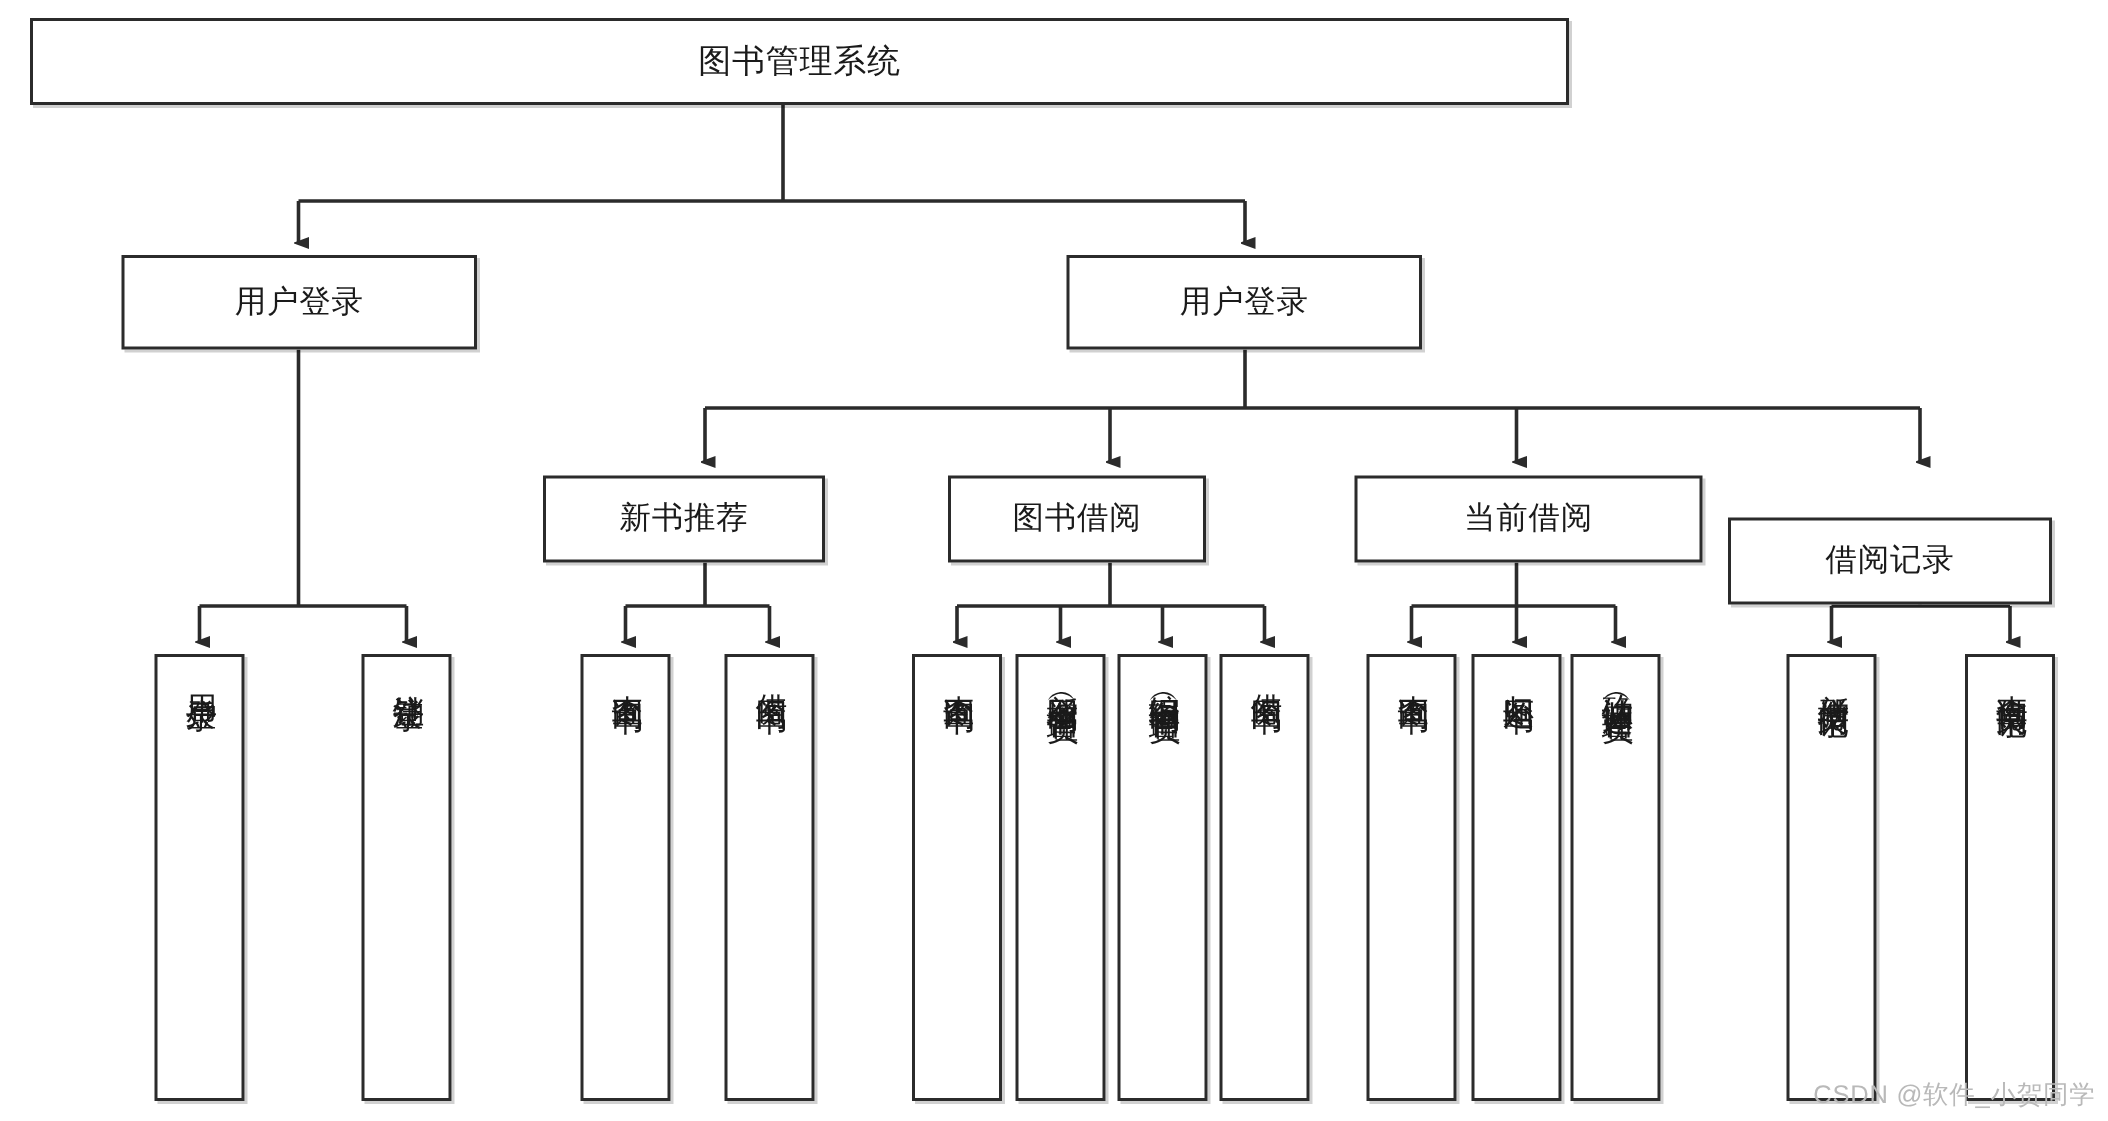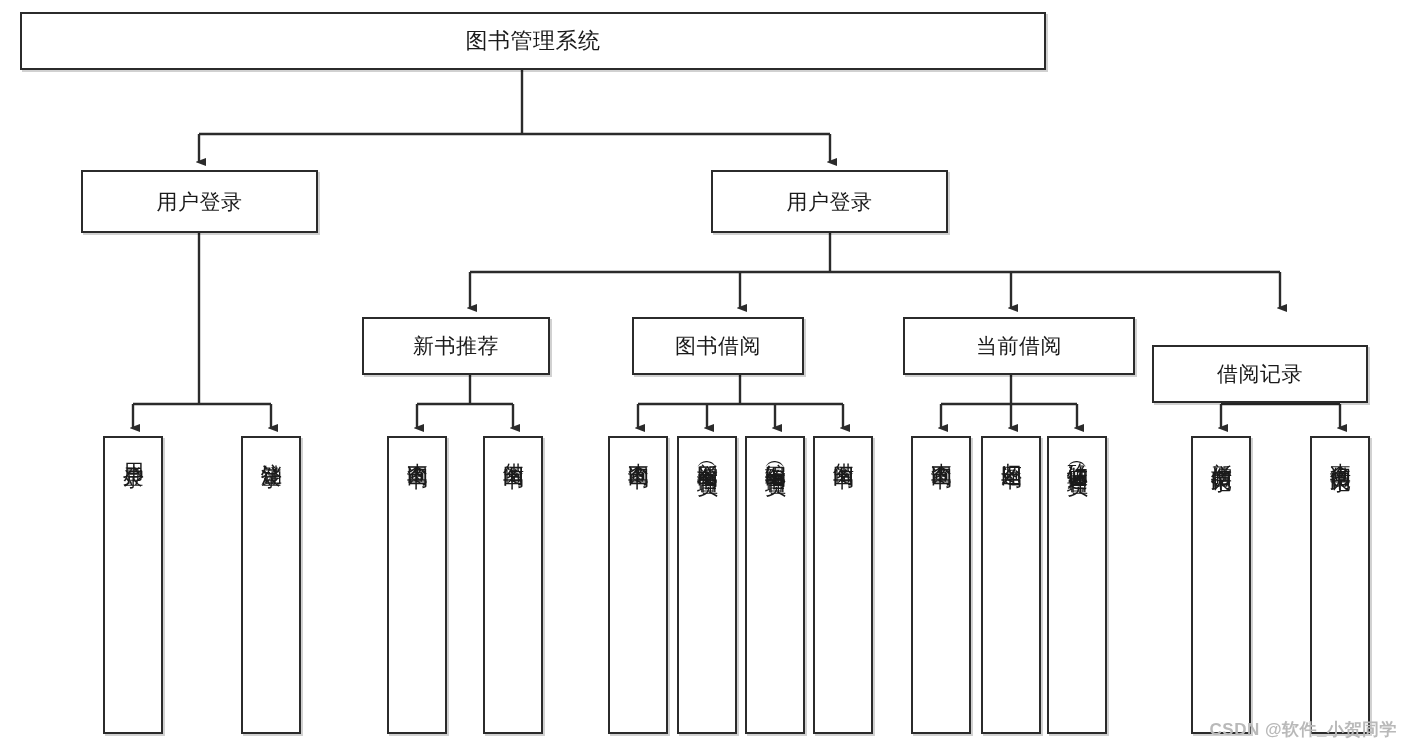--- a/index.html
+++ b/index.html
@@ -64,21 +64,20 @@
   }
   .watermark {
     position: absolute;
     right: 8px;
     bottom: 6px;
     font-size: 17px;
     color: #b9b9b9;
     letter-spacing: 0.5px;
     user-select: none;
     white-space: nowrap;
-    font-weight: bold;
   }
 </style>
 </head>
 <body>
 
 <div id="canvas">
 
   <svg class="wires" viewBox="0 0 1405 747">
     <defs>
       <marker id="arrow" markerWidth="10" markerHeight="10" refX="4" refY="7" orient="auto" markerUnits="userSpaceOnUse">

